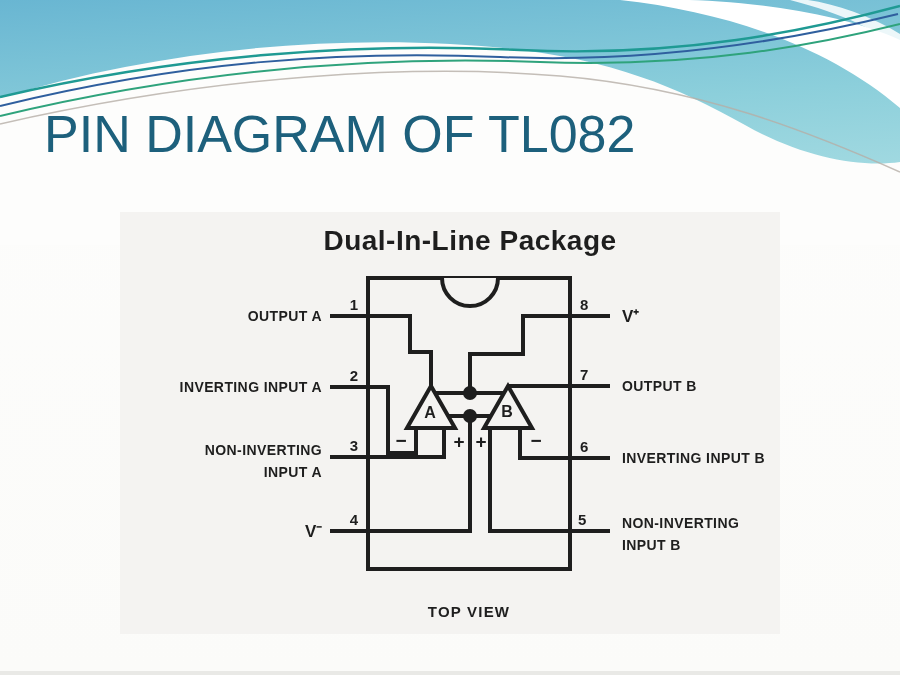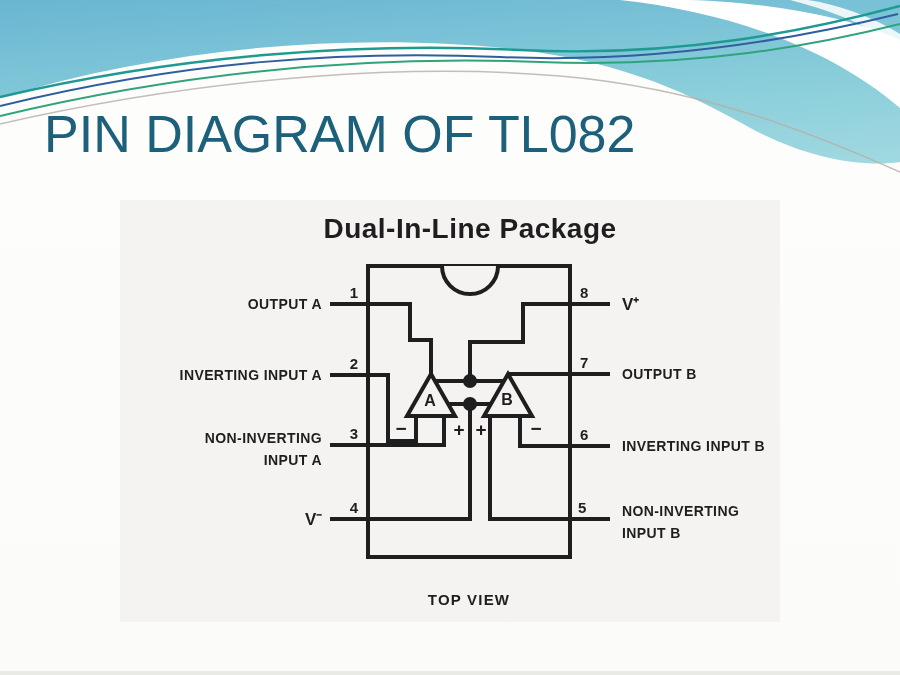--- a/index.html
+++ b/index.html
@@ -16,21 +16,21 @@
   }
   .header-wave{
     position:absolute;top:0;left:0;display:block;
   }
   .page-title{
     position:absolute;left:44px;top:104px;margin:0;
     font-size:52px;font-weight:500;letter-spacing:0px;
     color:#1d607c;white-space:nowrap;
   }
   .figure{
-    position:absolute;left:120px;top:200px;width:660px;height:422px;
+    position:absolute;left:120px;top:212px;width:660px;height:422px;
     background:#f4f3f1;
   }
   .figure svg{display:block;}
   
   .fig-heading{font-family:"Liberation Sans",sans-serif;font-size:28px;font-weight:bold;letter-spacing:.5px;}
   .pin-label{font-family:"Liberation Sans",sans-serif;font-size:14px;font-weight:bold;letter-spacing:.4px;}
   .pin-num{font-family:"Liberation Sans",sans-serif;font-size:15px;font-weight:bold;}
   .supply-label{font-family:"Liberation Sans",sans-serif;font-size:17px;font-weight:bold;}
   .amp-letter{font-family:"Liberation Sans",sans-serif;font-size:16px;font-weight:bold;}
   .polarity{font-family:"Liberation Sans",sans-serif;font-size:19px;font-weight:bold;}

